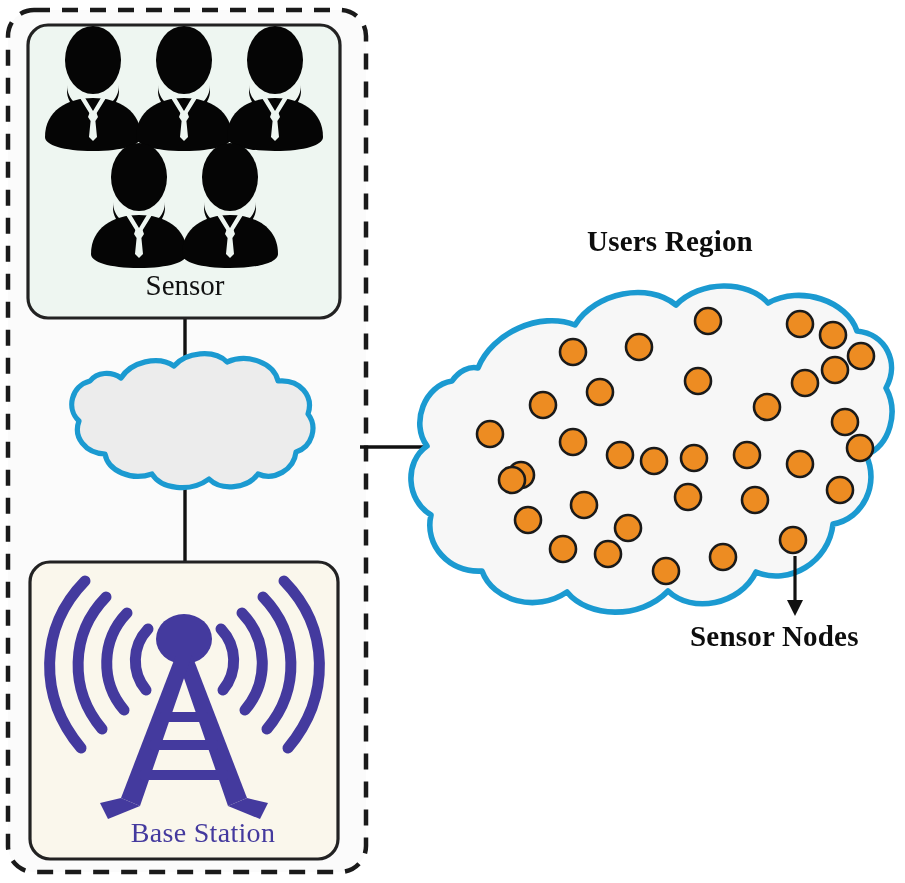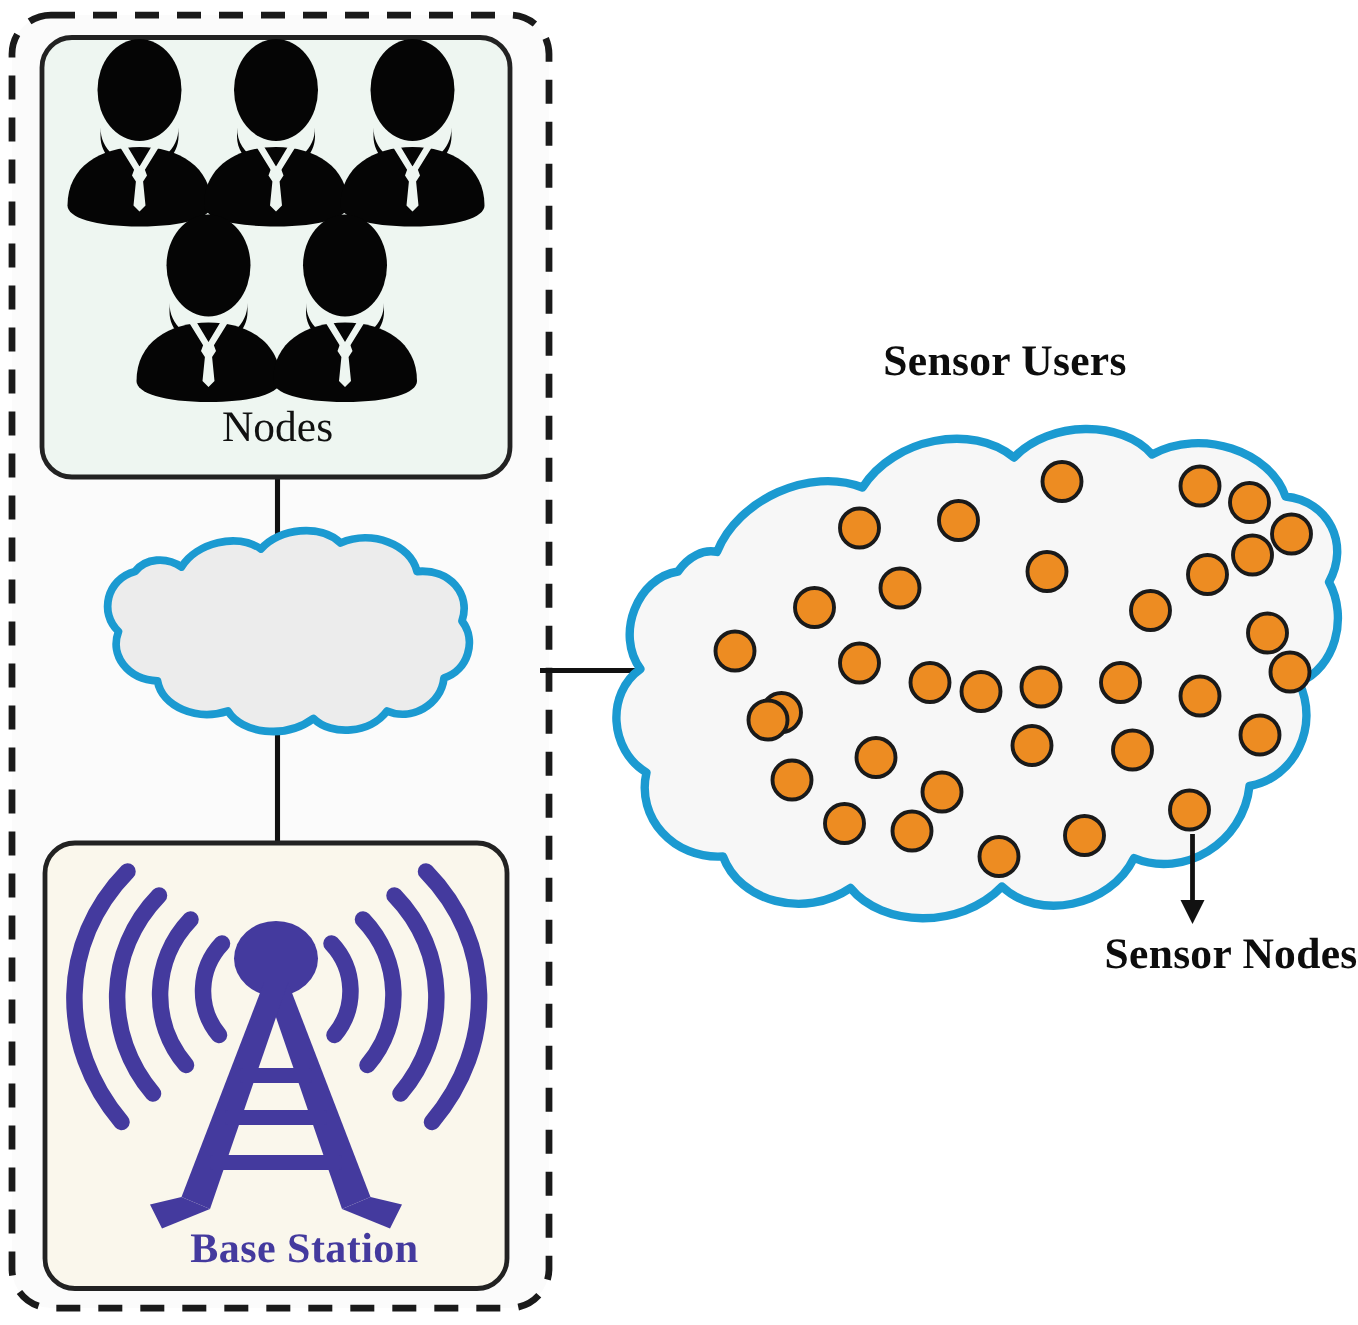--- a/index.html
+++ b/index.html
@@ -39,21 +39,21 @@
   }
   .lbl-internet {
     font-size: 28px;
     font-weight: 400;
     left: 60px; top: 418px;
     width: 250px;
     text-align: center;
   }
   .lbl-base {
     font-size: 28px;
-    font-weight: 700;
+    font-weight: 400;
     color: #443a9e;
     left: 30px; top: 817px;
     width: 346px;
     text-align: center;
     letter-spacing: 0.3px;
   }
   .lbl-region {
     font-size: 29px;
     font-weight: 700;
     color: #0d0d0d;
@@ -61,21 +61,21 @@
     width: 330px;
     text-align: center;
     letter-spacing: 0.2px;
   }
   .lbl-nodes {
     font-size: 29px;
     font-weight: 700;
     color: #0d0d0d;
     left: 690px; top: 620px;
     width: 215px;
-    text-align: right;
+    text-align: left;
     letter-spacing: 0.2px;
   }
 </style>
 </head>
 <body>
 
 <div id="stage">
 
   <svg width="905" height="883" viewBox="0 0 905 883">
 
@@ -230,18 +230,18 @@
       <circle cx="755" cy="500" r="13"></circle>
     </g>
 
     <g>
       <line x1="795" y1="556" x2="795" y2="605" stroke="#111111" stroke-width="3.2"></line>
       <path d="M 795,616 L 787,600 L 803,600 Z" fill="#111111"></path>
     </g>
 
   </svg>
 
-  <div class="lbl lbl-users">Nodes</div>
+  <div class="lbl lbl-users">Sensor</div>
   <div class="lbl lbl-base">Base Station</div>
-  <div class="lbl lbl-region">Sensor Users</div>
+  <div class="lbl lbl-region">Users Region</div>
   <div class="lbl lbl-nodes">Sensor Nodes</div>
 
 </div>
 
 </body></html>

